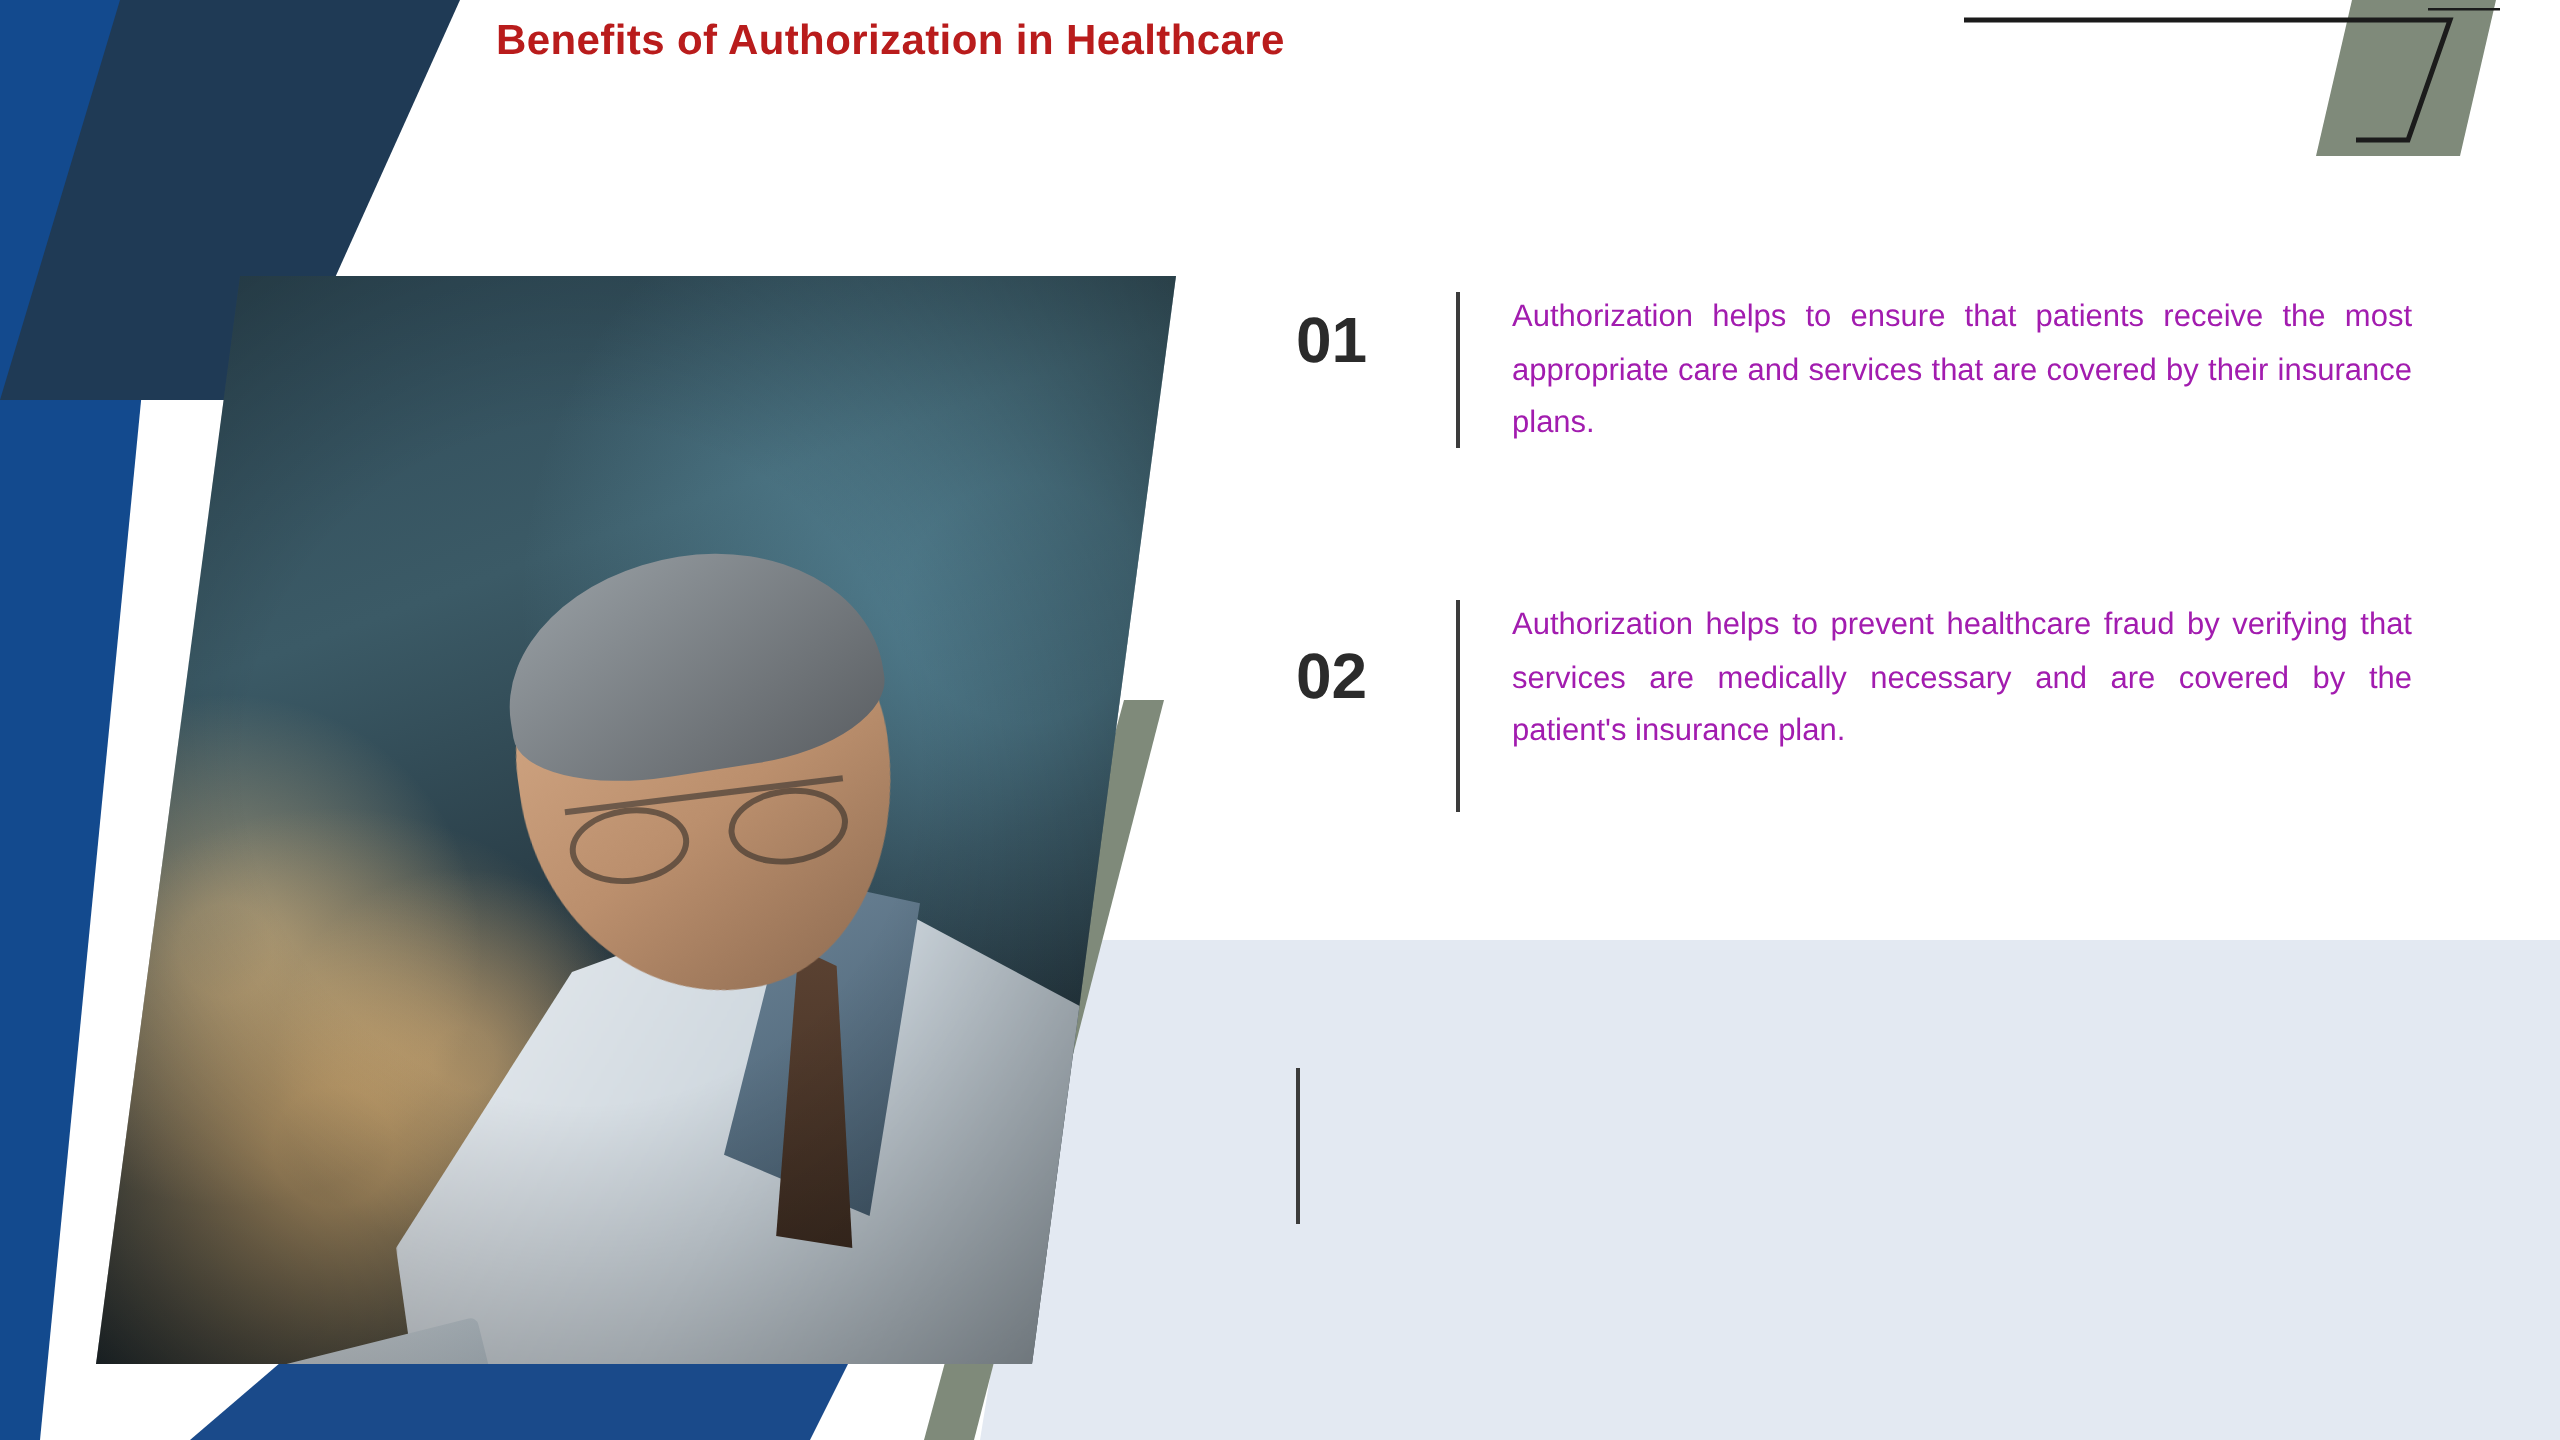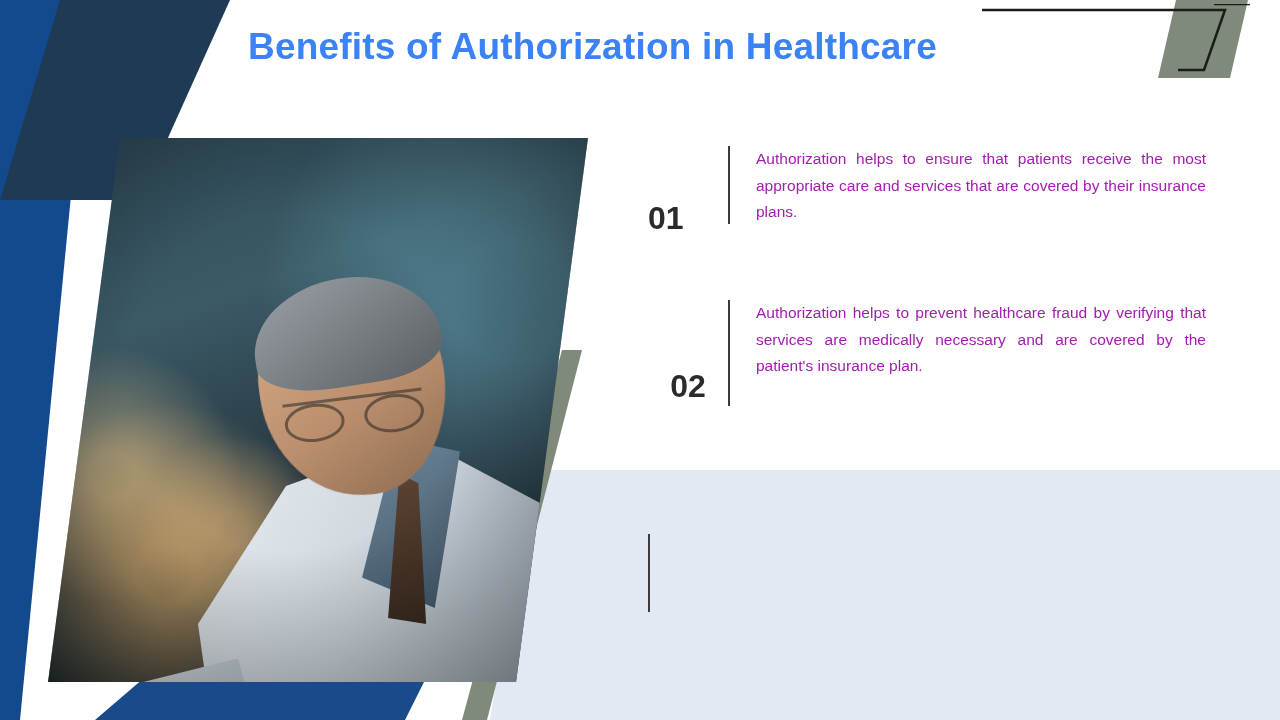--- a/index.html
+++ b/index.html
@@ -66,24 +66,24 @@
   .corner-outline {
     position: absolute;
     right: 30px; top: 4px;
     width: 268px; height: 70px;
   }
   .corner-outline svg { display: block; }
 
   
   .title {
     position: absolute;
-    left: 248px; top: 26px;
-    font-size: 37px;
+    left: 248px; top: 9px;
+    font-size: 21px;
     font-weight: bold;
-    color: #3b82f6;
+    color: #b91c1c;
     letter-spacing: 0.2px;
   }
 
   
   .photo-wrap {
     position: absolute;
     left: 48px; top: 138px;
     width: 540px; height: 544px;
     clip-path: polygon(72px 0, 540px 0, 468px 544px, 0 544px);
     overflow: hidden;
@@ -174,40 +174,39 @@
     position: absolute;
     display: flex;
     align-items: flex-start;
   }
   .item-num {
     width: 80px;
     font-size: 32px;
     font-weight: bold;
     color: #2b2b2b;
     line-height: 1;
-    margin-top: 48px;
   }
   .item-rule {
     width: 2px;
     background: #3b3b3b;
     margin-right: 26px;
     align-self: stretch;
   }
   .item-text {
     width: 450px;
     font-size: 15.5px;
     line-height: 1.72;
     color: #a21caf;
     text-align: justify;
   }
   #item-1 { left: 648px; top: 146px; height: 78px; }
   #item-2 { left: 648px; top: 300px; height: 106px; }
   #item-3 { left: 648px; top: 534px; height: 78px; }
   #item-1 .item-num { padding-top: 8px; }
-  #item-2 .item-num { padding-top: 22px; text-align: center; }
+  #item-2 .item-num { padding-top: 22px; }
   #item-3 .item-num { padding-top: 22px; }
 </style>
 </head>
 <body>
 
 <div class="slide">
 
   <div class="shape-blue-left"></div>
   <div class="shape-navy-top"></div>
   <div class="shape-blue-bottom"></div>

